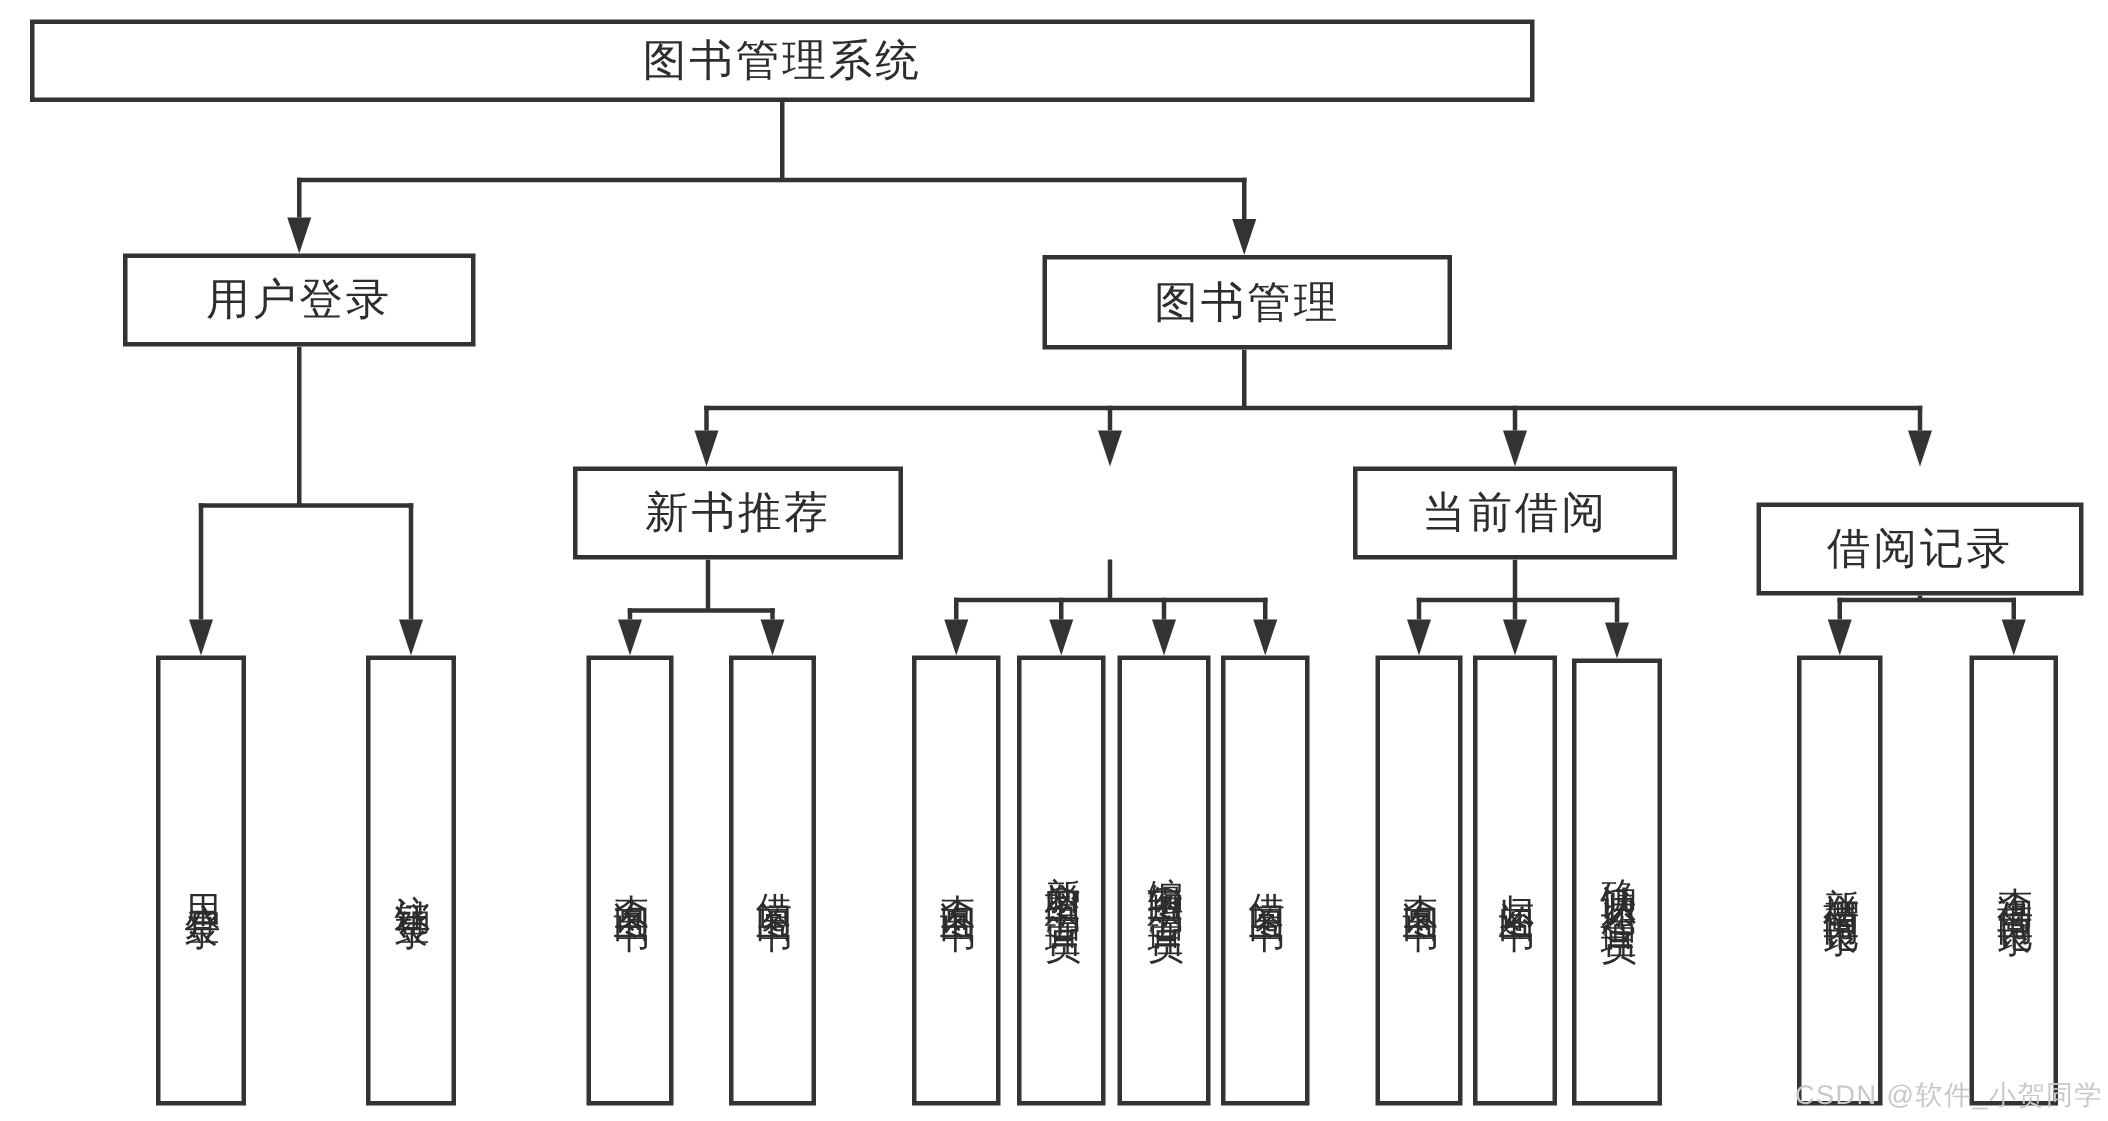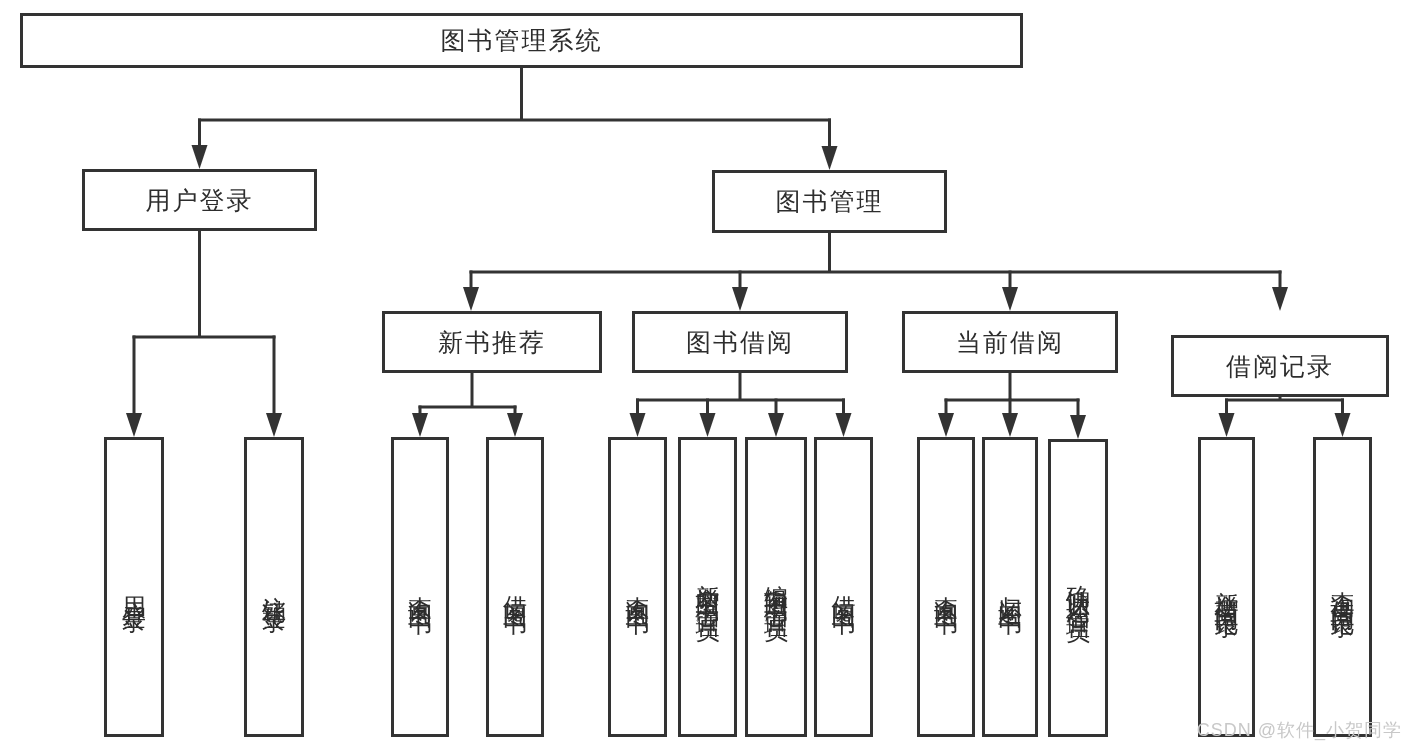--- a/index.html
+++ b/index.html
@@ -28,37 +28,37 @@
     box-sizing:border-box;
     border:3px solid var(--line-color);
     background:#ffffff;
     display:flex;
     align-items:center;
     justify-content:center;
     z-index:1;
     color:var(--text-color);
   }
   .node .lbl{
-    font-size:25px;
+    font-size:29px;
     letter-spacing:2px;
     white-space:nowrap;
   }
   .leaf .lbl{
     writing-mode:vertical-rl;
     text-orientation:mixed;
     font-size:24px;
     letter-spacing:5px;
     line-height:1;
     white-space:nowrap;
   }
   
   .n-root{left:20px;top:13px;width:1003px;height:55px;}
   
   .n-user-login{left:82px;top:169px;width:235px;height:62px;}
-  .n-book-mgmt{left:712px;top:170px;width:235px;height:63px;}
+  .n-book-mgmt{left:695px;top:170px;width:273px;height:63px;}
   
   .n-recommend{left:362px;top:311px;width:220px;height:62px;margin-left:20px;}
   .n-borrowing{left:632px;top:311px;width:216px;height:62px;}
   .n-current{left:902px;top:311px;width:216px;height:62px;}
   .n-records{left:1171px;top:311px;width:218px;height:62px;margin-top:24px;}
   
   .l-a1{left:104px;top:437px;width:60px;height:300px;}
   .l-a2{left:244px;top:437px;width:60px;height:300px;}
   .l-b1{left:391px;top:437px;width:58px;height:300px;}
   .l-b2{left:486px;top:437px;width:58px;height:300px;}
@@ -160,23 +160,20 @@
   <div class="node n-user-login">
     <span class="lbl">用户登录</span>
   </div>
   <div class="node n-book-mgmt">
     <span class="lbl">图书管理</span>
   </div>
 
   <div class="node n-recommend">
     <span class="lbl">新书推荐</span>
   </div>
-  <div class="node n-borrowing">
-    <span class="lbl">图书借阅</span>
-  </div>
   <div class="node n-current">
     <span class="lbl">当前借阅</span>
   </div>
   <div class="node n-records">
     <span class="lbl">借阅记录</span>
   </div>
 
   <div class="node leaf l-a1">
     <span class="lbl">用户登录</span>
   </div>

